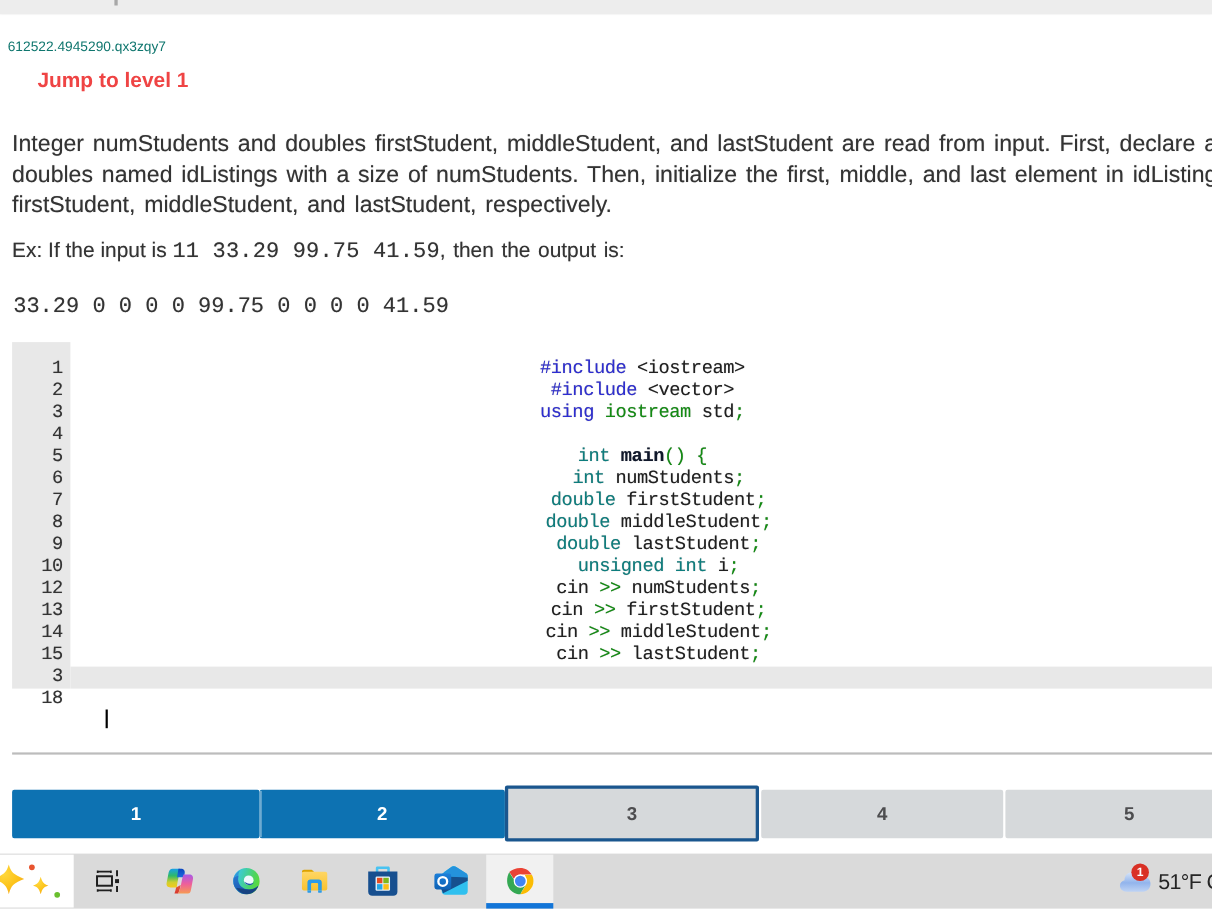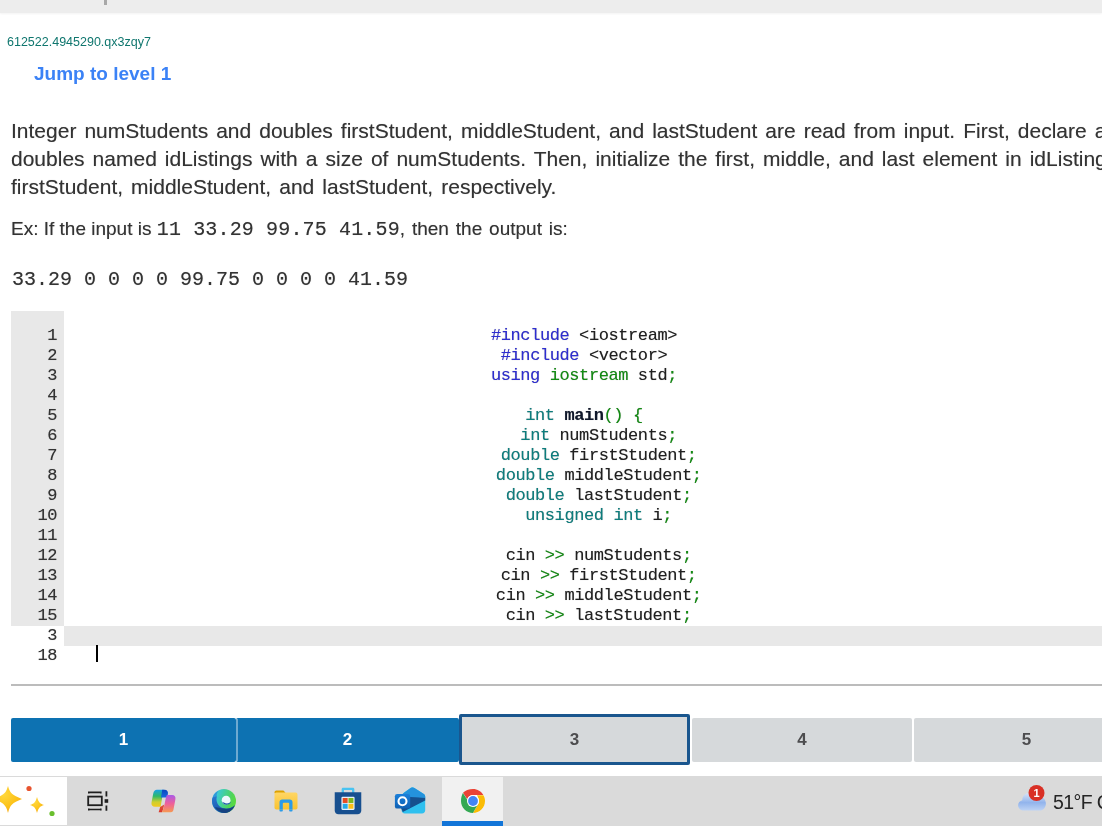--- a/index.html
+++ b/index.html
@@ -3,21 +3,21 @@
 <meta charset="utf-8">
 <style>
   * { margin:0; padding:0; box-sizing:border-box; }
   html,body { width:1102px; height:826px; overflow:hidden; background:#fff;
     font-family:"Liberation Sans", sans-serif; }
   .abs { position:absolute; }
   #para,#exline,#outline,#editor { text-shadow:0 0 0.7px rgba(40,40,40,0.45); }
   #topstrip { left:0; top:0; width:1102px; height:13px; background:#ededed; box-shadow:0 1px 2px rgba(0,0,0,0.05); }
   #toptick { left:104px; top:0; width:3px; height:5px; background:#a8a8a8; }
   #qid { left:7px; top:34.5px; font-size:12.5px; color:#0f766e; }
-  #jump { left:34px; top:62.5px; font-size:19px; font-weight:bold; color:#3b82f6;text-align:center; }
+  #jump { left:34px; top:62.5px; font-size:19px; font-weight:bold; color:#ef4444;text-align:center; }
   #para { left:11px; top:116.5px; font-size:21px; word-spacing:2.2px; line-height:28px; color:#333; white-space:nowrap; }
   #exline { left:11px; top:218px; font-size:19px; color:#333; white-space:nowrap; }
   #exline .tail { word-spacing:1.6px; }
   .mono { font-family:"Liberation Mono", monospace; font-size:20px; letter-spacing:0.15px; }
   #outline { left:12px; top:267.5px; font-family:"Liberation Mono", monospace; font-size:20px; color:#333; white-space:nowrap; }
 
   
   #editor { left:11px; top:311px; width:1091px; height:375px; background:#fff;
     border-bottom:2px solid #bcbcbc; font-family:"Liberation Mono", monospace;
     font-size:17px; letter-spacing:-0.41px; line-height:20px; color:#202020; }
@@ -64,21 +64,20 @@
     <div class="row"><div class="gut">1</div><div class="code"><span class="kb">#include</span> &lt;iostream&gt;</div></div>
     <div class="row"><div class="gut">2</div><div class="code"><span class="kb">#include</span> &lt;vector&gt;</div></div>
     <div class="row"><div class="gut">3</div><div class="code"><span class="kb">using</span> <span class="kg">iostream</span> std<span class="kg">;</span></div></div>
     <div class="row"><div class="gut">4</div><div class="code"></div></div>
     <div class="row"><div class="gut">5</div><div class="code"><span class="kt">int</span> <span class="fn">main</span><span class="kg">()</span> <span class="kg">{</span></div></div>
     <div class="row"><div class="gut">6</div><div class="code">   <span class="kt">int</span> numStudents<span class="kg">;</span></div></div>
     <div class="row"><div class="gut">7</div><div class="code">   <span class="kt">double</span> firstStudent<span class="kg">;</span></div></div>
     <div class="row"><div class="gut">8</div><div class="code">   <span class="kt">double</span> middleStudent<span class="kg">;</span></div></div>
     <div class="row"><div class="gut">9</div><div class="code">   <span class="kt">double</span> lastStudent<span class="kg">;</span></div></div>
     <div class="row"><div class="gut">10</div><div class="code">   <span class="kt">unsigned</span> <span class="kt">int</span> i<span class="kg">;</span></div></div>
-    <div class="row"><div class="gut">11</div><div class="code"></div></div>
     <div class="row"><div class="gut">12</div><div class="code">   cin <span class="kg">&gt;&gt;</span> numStudents<span class="kg">;</span></div></div>
     <div class="row"><div class="gut">13</div><div class="code">   cin <span class="kg">&gt;&gt;</span> firstStudent<span class="kg">;</span></div></div>
     <div class="row"><div class="gut">14</div><div class="code">   cin <span class="kg">&gt;&gt;</span> middleStudent<span class="kg">;</span></div></div>
     <div class="row"><div class="gut">15</div><div class="code">   cin <span class="kg">&gt;&gt;</span> lastStudent<span class="kg">;</span></div></div>
     <div class="row"><div class="gut">3</div><div class="code hl"></div></div>
     <div class="row"><div class="gut">18</div><div class="code"></div></div>
   </div>
   <div class="abs" id="cursor"></div>
 </div>
 

